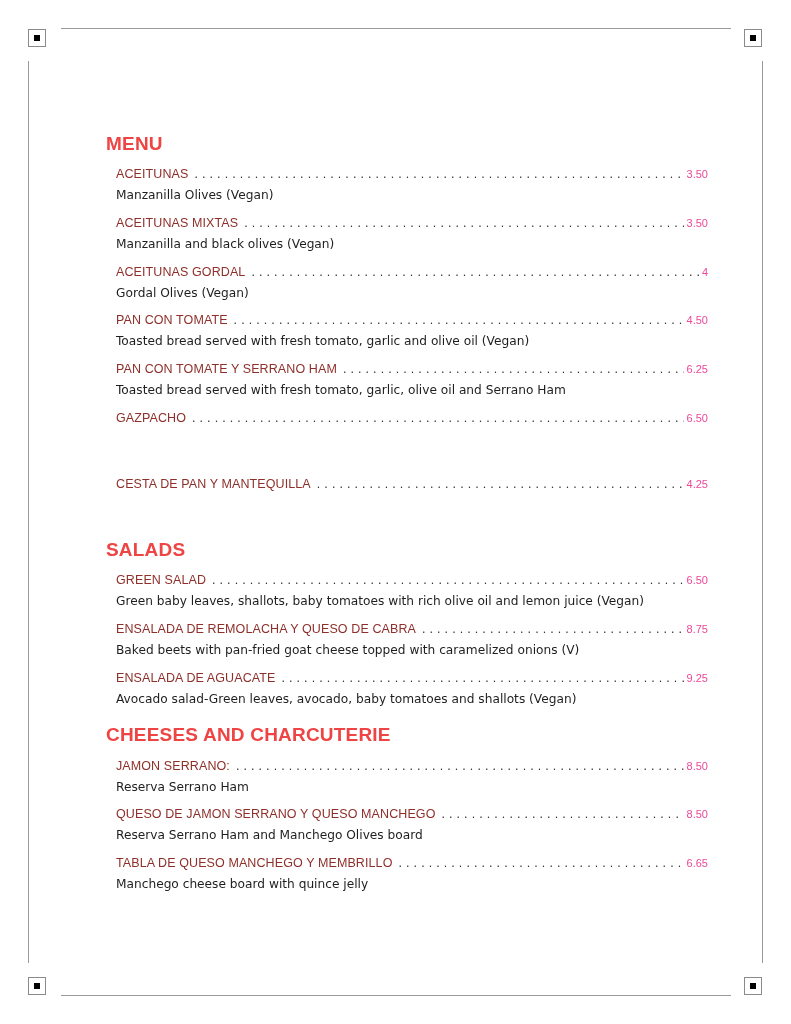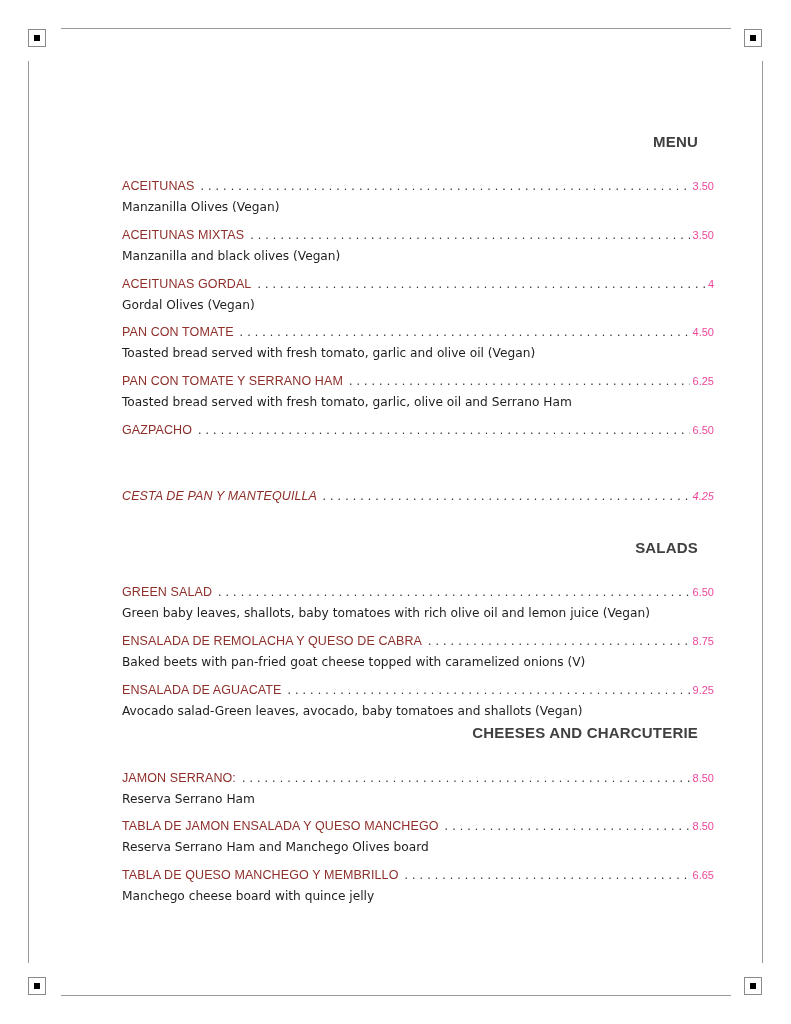--- a/index.html
+++ b/index.html
@@ -1,22 +1,22 @@
 <!DOCTYPE html>
 <html><head>
   <meta charset="utf-8">
   <style>
     html, body { margin: 0; padding: 0; background: #ffffff; }
     body { width: 791px; height: 1024px; position: relative; overflow: hidden; font-family: "Liberation Sans", sans-serif; }
     .frame-line { position: absolute; background: #9a9a9a; }
     .corner { position: absolute; width: 18px; height: 18px; border: 1px solid #8a8a8a; box-sizing: border-box; background: #fff; }
     .corner::after { content: ""; position: absolute; left: 5px; top: 5px; width: 6px; height: 6px; background: #000; }
     .content { position: absolute; left: 106px; width: 592px; top: 0; }
-    .section-title { position: absolute; left: 0; width: 100%; text-align: right; font-size: 15px; font-weight: bold; color: #404040; letter-spacing: 0.2px; }
-    .item { position: absolute; left: 16px; width: 592px; margin-top: 12px; }
+    .section-title { position: absolute; left: 0; width: 100%; text-align: left; font-size: 19px; font-weight: bold; color: #ef4444; letter-spacing: 0.2px; }
+    .item { position: absolute; left: 10px; width: 592px; }
     .item-head { display: flex; align-items: baseline; height: 18px; }
     .item-name { color: #8e2f2a; font-size: 12.5px; white-space: nowrap; letter-spacing: 0.1px; }
     .leader { flex: 1; overflow: hidden; white-space: nowrap; color: #333; font-size: 12.5px; letter-spacing: 3.6px; margin: 0 3px 0 6px; }
     .leader::before { content: ". . . . . . . . . . . . . . . . . . . . . . . . . . . . . . . . . . . . . . . . . . . . . . . . . . . . . . . . . . . . . . . . . . . . . . . . . . . . . . . . . . . . . . . . . . . . . . . . . . . . . . . . . . . . . . . . . . . . . . . . . . . . . . . . . . . . . . . . . ."; letter-spacing: 0; word-spacing: 0.6px; }
     .price { font-size: 11px; color: #ec4899; white-space: nowrap; }
     .item-desc { font-family: "DejaVu Sans", sans-serif; font-size: 12.2px; color: #1e1e1e; line-height: 17px; margin-top: 2px; width: 560px; font-weight: 500; }
   </style>
 </head>
 <body>
 
@@ -79,21 +79,21 @@
   </div>
 
   <div class="item" style="top:411px;">
     <div class="item-head">
         <span class="item-name">GAZPACHO</span>
         <span class="leader"></span>
         <span class="price">6.50</span>
       </div>
   </div>
 
-  <div class="item" style="top:477px;font-style:italic;">
+  <div class="item" style="top:477px;">
     <div class="item-head">
         <span class="item-name">CESTA DE PAN Y MANTEQUILLA</span>
         <span class="leader"></span>
         <span class="price">4.25</span>
       </div>
   </div>
 
   <div class="section-title" style="top:539px;">SALADS</div>
 
   <div class="item" style="top:573px;">
@@ -129,21 +129,21 @@
     <div class="item-head">
         <span class="item-name">JAMON SERRANO:</span>
         <span class="leader"></span>
         <span class="price">8.50</span>
       </div>
     <div class="item-desc">Reserva Serrano Ham</div>
   </div>
 
   <div class="item" style="top:807px;">
     <div class="item-head">
-        <span class="item-name">TABLA DE JAMON ENSALADA Y QUESO MANCHEGO</span>
+        <span class="item-name">QUESO DE JAMON SERRANO Y QUESO MANCHEGO</span>
         <span class="leader"></span>
         <span class="price">8.50</span>
       </div>
     <div class="item-desc">Reserva Serrano Ham and Manchego Olives board</div>
   </div>
 
   <div class="item" style="top:856px;">
     <div class="item-head">
         <span class="item-name">TABLA DE QUESO MANCHEGO Y MEMBRILLO</span>
         <span class="leader"></span>

